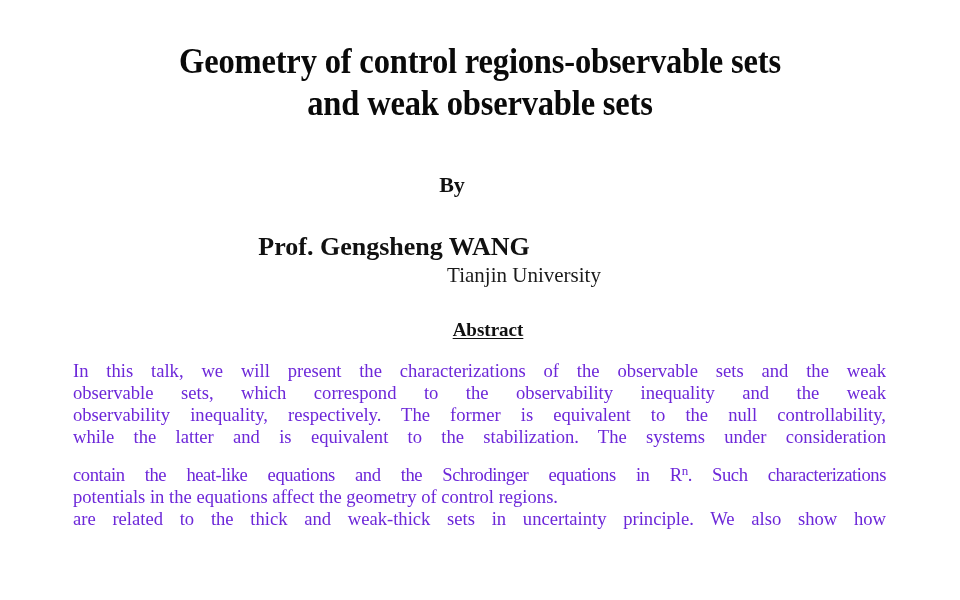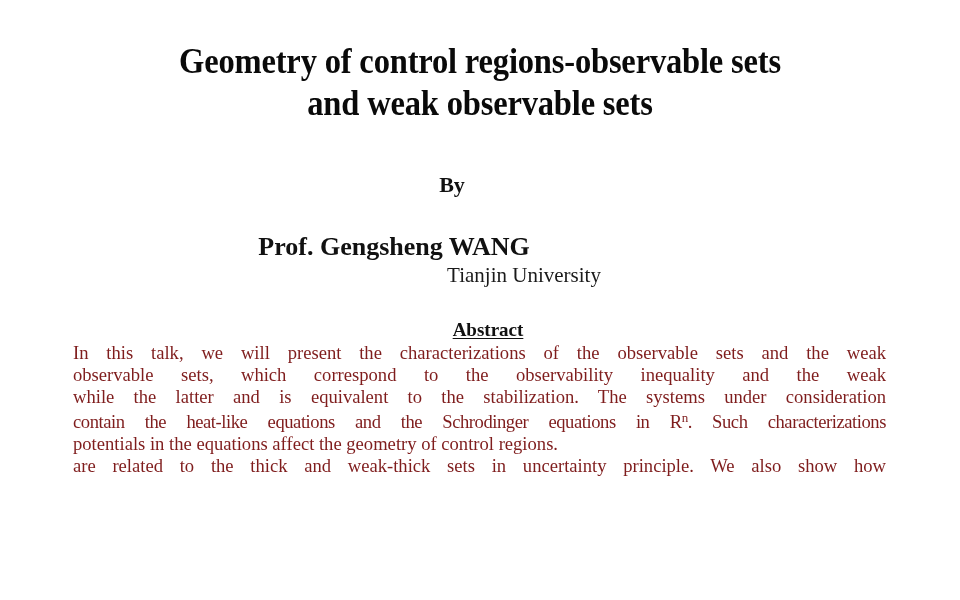--- a/index.html
+++ b/index.html
@@ -72,38 +72,38 @@
       font-weight: bold;
       font-size: 19px;
       line-height: 22px;
       text-decoration: underline;
       text-underline-offset: 2px;
       padding-left: 8px;
     }
     .abstract-body {
       position: absolute;
       left: 73px;
-      top: 342px;
+      top: 360px;
       width: 813px;
       font-size: 18.6px;
       line-height: 22px;
       text-align: justify;
-      color: #7f1d1d;
+      color: #6d28d9;
     }
     .abstract-body .line {
       display: block;
       text-align: justify;
       text-align-last: justify;
       white-space: nowrap;
       height: 22px;
     }
     .abstract-body .line.tight {
       letter-spacing: -0.45px;
       word-spacing: -0.5px;
-      margin-top: 3px;
+      margin-top: 16px;
     }
     .abstract-body .line.last {
       text-align-last: left;
     }
     sup.math {
       font-size: 13px;
       vertical-align: 6px;
       line-height: 0;
     }
   </style>
@@ -121,19 +121,20 @@
 
   <div class="author">Prof. Gengsheng WANG</div>
 
   <div class="affiliation">Tianjin University</div>
 
   <div class="abstract-heading">Abstract</div>
 
   <div class="abstract-body">
     <span class="line">In this talk, we will present the characterizations of the observable sets and the weak</span>
     <span class="line">observable sets, which correspond to the observability inequality and the weak</span>
+    <span class="line">observability inequality, respectively. The former is equivalent to the null controllability,</span>
     <span class="line">while the latter and is equivalent to the stabilization. The systems under consideration</span>
     <span class="line tight"><span>contain the heat-like equations and the Schrodinger equations in R</span><sup class="math">n</sup><span>. Such characterizations</span></span>
     <span class="line last">potentials in the equations affect the geometry of control regions.</span>
     <span class="line">are related to the thick and weak-thick sets in uncertainty principle. We also show how</span>
   </div>
 
 </div>
 
 </body></html>

